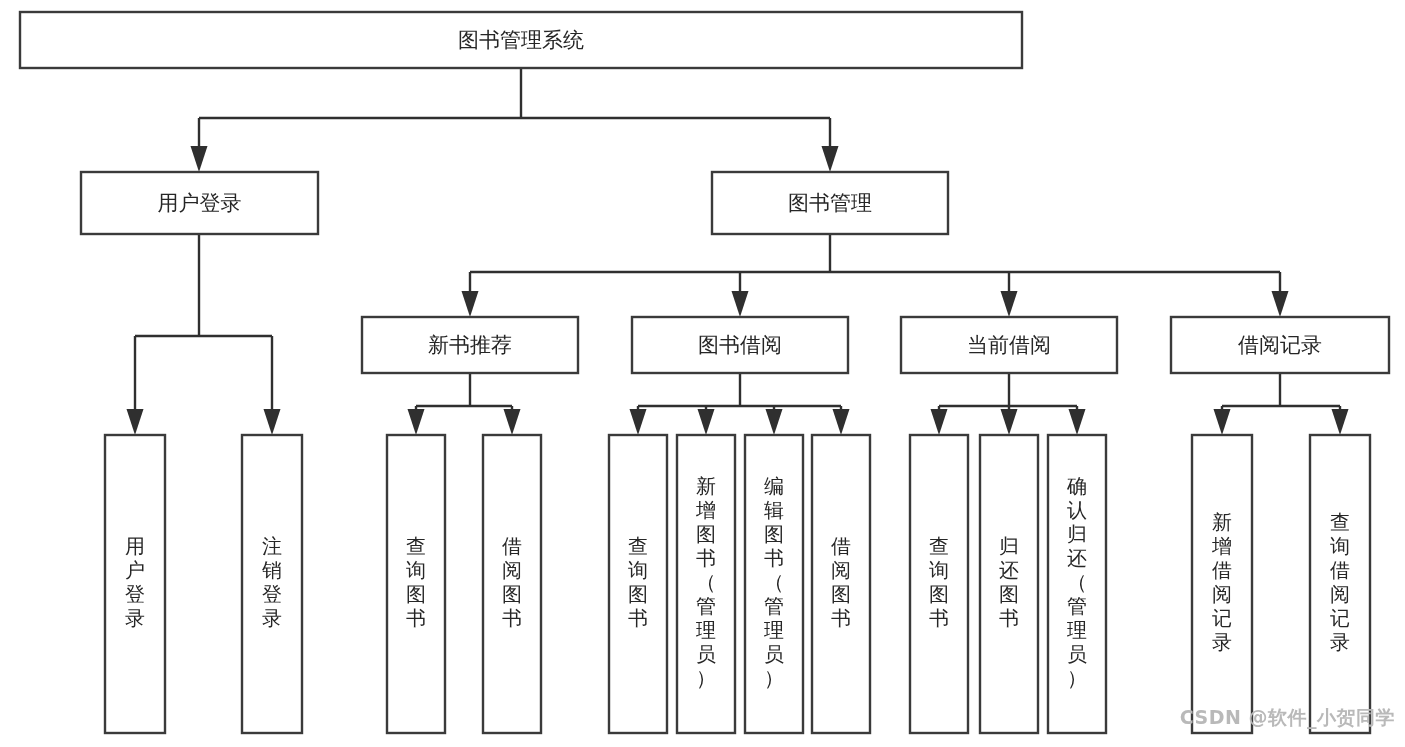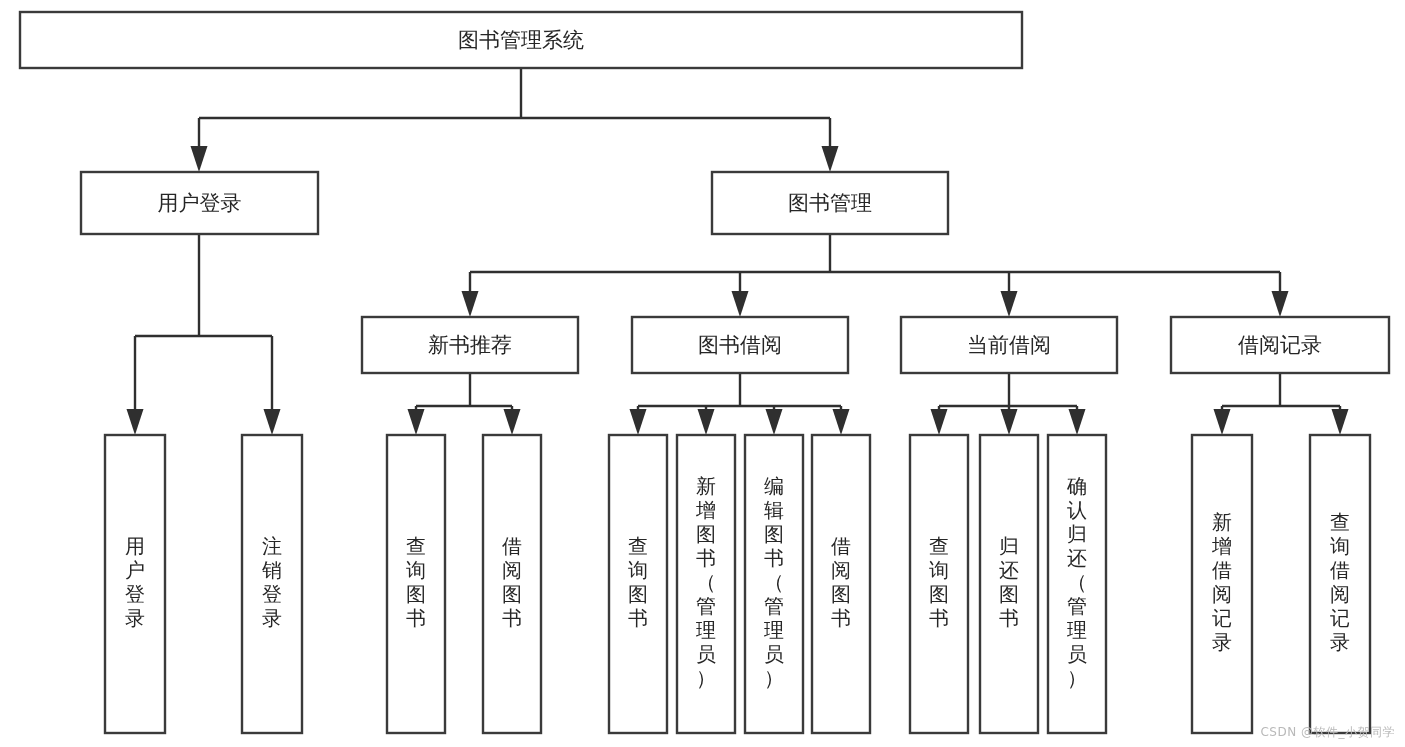--- a/index.html
+++ b/index.html
@@ -50,26 +50,27 @@
     stroke-width: 2.4;
     fill: none;
   }
   .arrow-head {
     fill: #2f2f2f;
     stroke: none;
   }
   .watermark {
     position: absolute;
     right: 10px;
-    bottom: 6px;
+    bottom: 16px;
     color: #b9b9b9;
-    font-size: 12px;
+    font-size: 19px;
     font-family: "DejaVu Sans", "Liberation Sans", sans-serif;
     white-space: nowrap;
     letter-spacing: 0.5px;
+    font-weight: bold;
   }
 </style>
 </head>
 <body>
 
 <div id="diagram-root">
   <svg id="tree-svg" viewBox="0 0 1405 747" xmlns="http://www.w3.org/2000/svg">
     <g id="connector-layer">
         <g>
           <path d="M 521 68 L 521 118" class="connector"></path>

